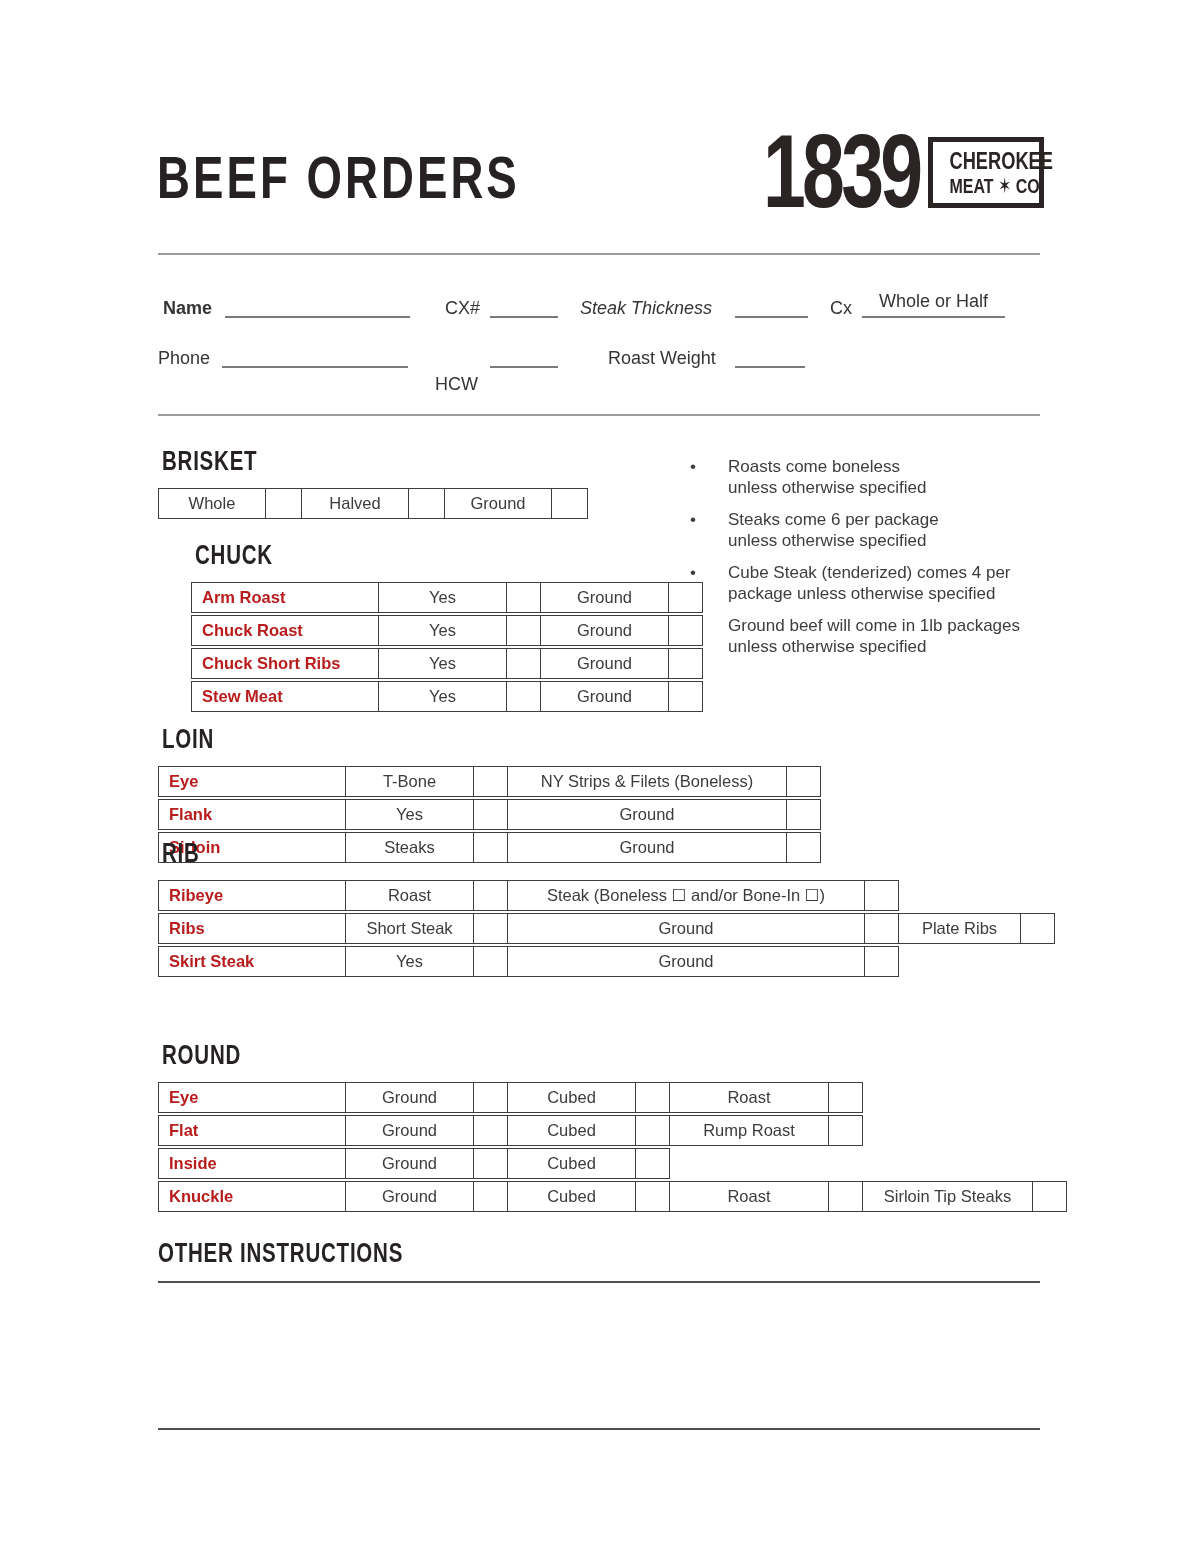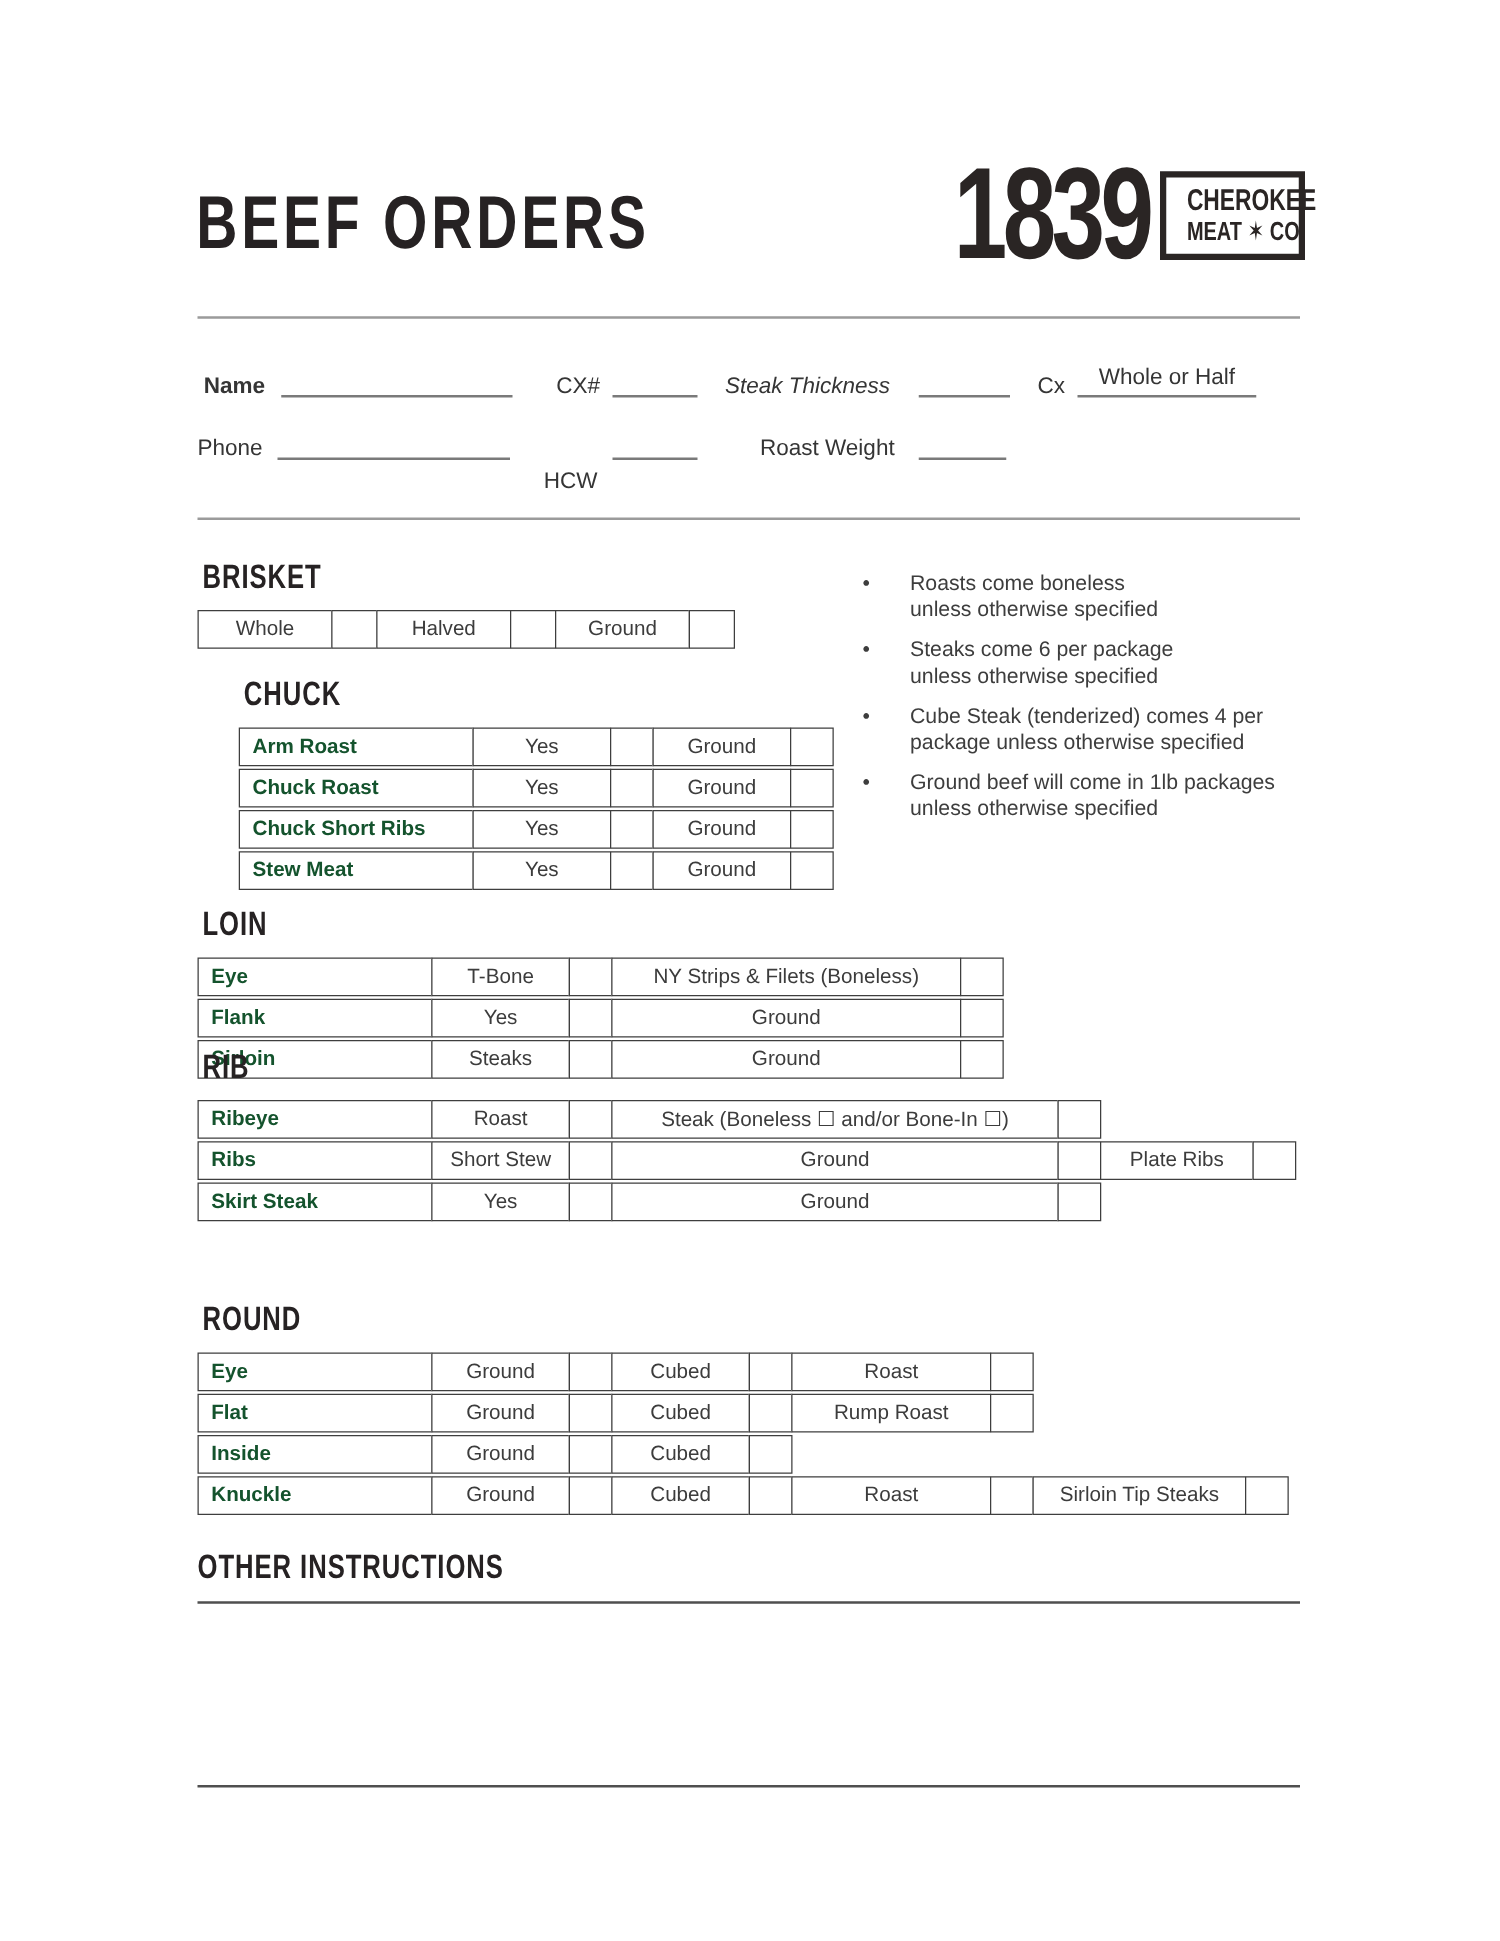--- a/index.html
+++ b/index.html
@@ -31,22 +31,22 @@
   .fields .line{position:absolute;border-bottom:2px solid #7a7a7a;height:30px;}
   .fields .line.filled{text-align:center;line-height:30px;color:#353535;}
 
   
   .sec{position:absolute;left:158px;}
   .sec-h{font-size:27px;line-height:30px;margin:0 0 12px 4px;}
   .trow{display:flex;margin-bottom:2px;}
   .cell{box-sizing:border-box;border:1px solid #3e3e3e;height:31px;display:flex;align-items:center;
         justify-content:center;font-size:16.5px;color:#3c3c3c;background:#fff;margin-left:-1px;}
   .trow .cell:first-child{margin-left:0;}
-  .cell.label{width:188px;justify-content:flex-start;padding-left:10px;font-weight:bold;color:#14532d;}
-  .cell.opt{width:111px;}
+  .cell.label{width:188px;justify-content:flex-start;padding-left:10px;font-weight:bold;color:#b91c1c;}
+  .cell.opt{width:129px;}
   .cell.box{width:35px;}
   .cell.wide{width:280px;}
   .sec-brisket .cell.opt{width:108px;}
   .sec-brisket .cell.box{width:37px;}
   .sec-rib .cell.wide{width:358px;}
   .sec-rib .cell.extra{width:123px;}
   .sec-round .cell.roast{width:160px;}
   .sec-round .cell.extra{width:171px;}
 
   
@@ -205,21 +205,21 @@
     <div>
         <div class="trow">
           <div class="cell label">Ribeye</div>
           <div class="cell opt">Roast</div>
           <div class="cell box"></div>
           <div class="cell wide">Steak (Boneless ☐ and/or Bone-In ☐)</div>
           <div class="cell box"></div>
         </div>
         <div class="trow">
           <div class="cell label">Ribs</div>
-          <div class="cell opt">Short Stew</div>
+          <div class="cell opt">Short Steak</div>
           <div class="cell box"></div>
           <div class="cell wide">Ground</div>
           <div class="cell box"></div>
           <div class="cell extra">Plate Ribs</div>
           <div class="cell box"></div>
         </div>
         <div class="trow">
           <div class="cell label">Skirt Steak</div>
           <div class="cell opt">Yes</div>
           <div class="cell box"></div>

